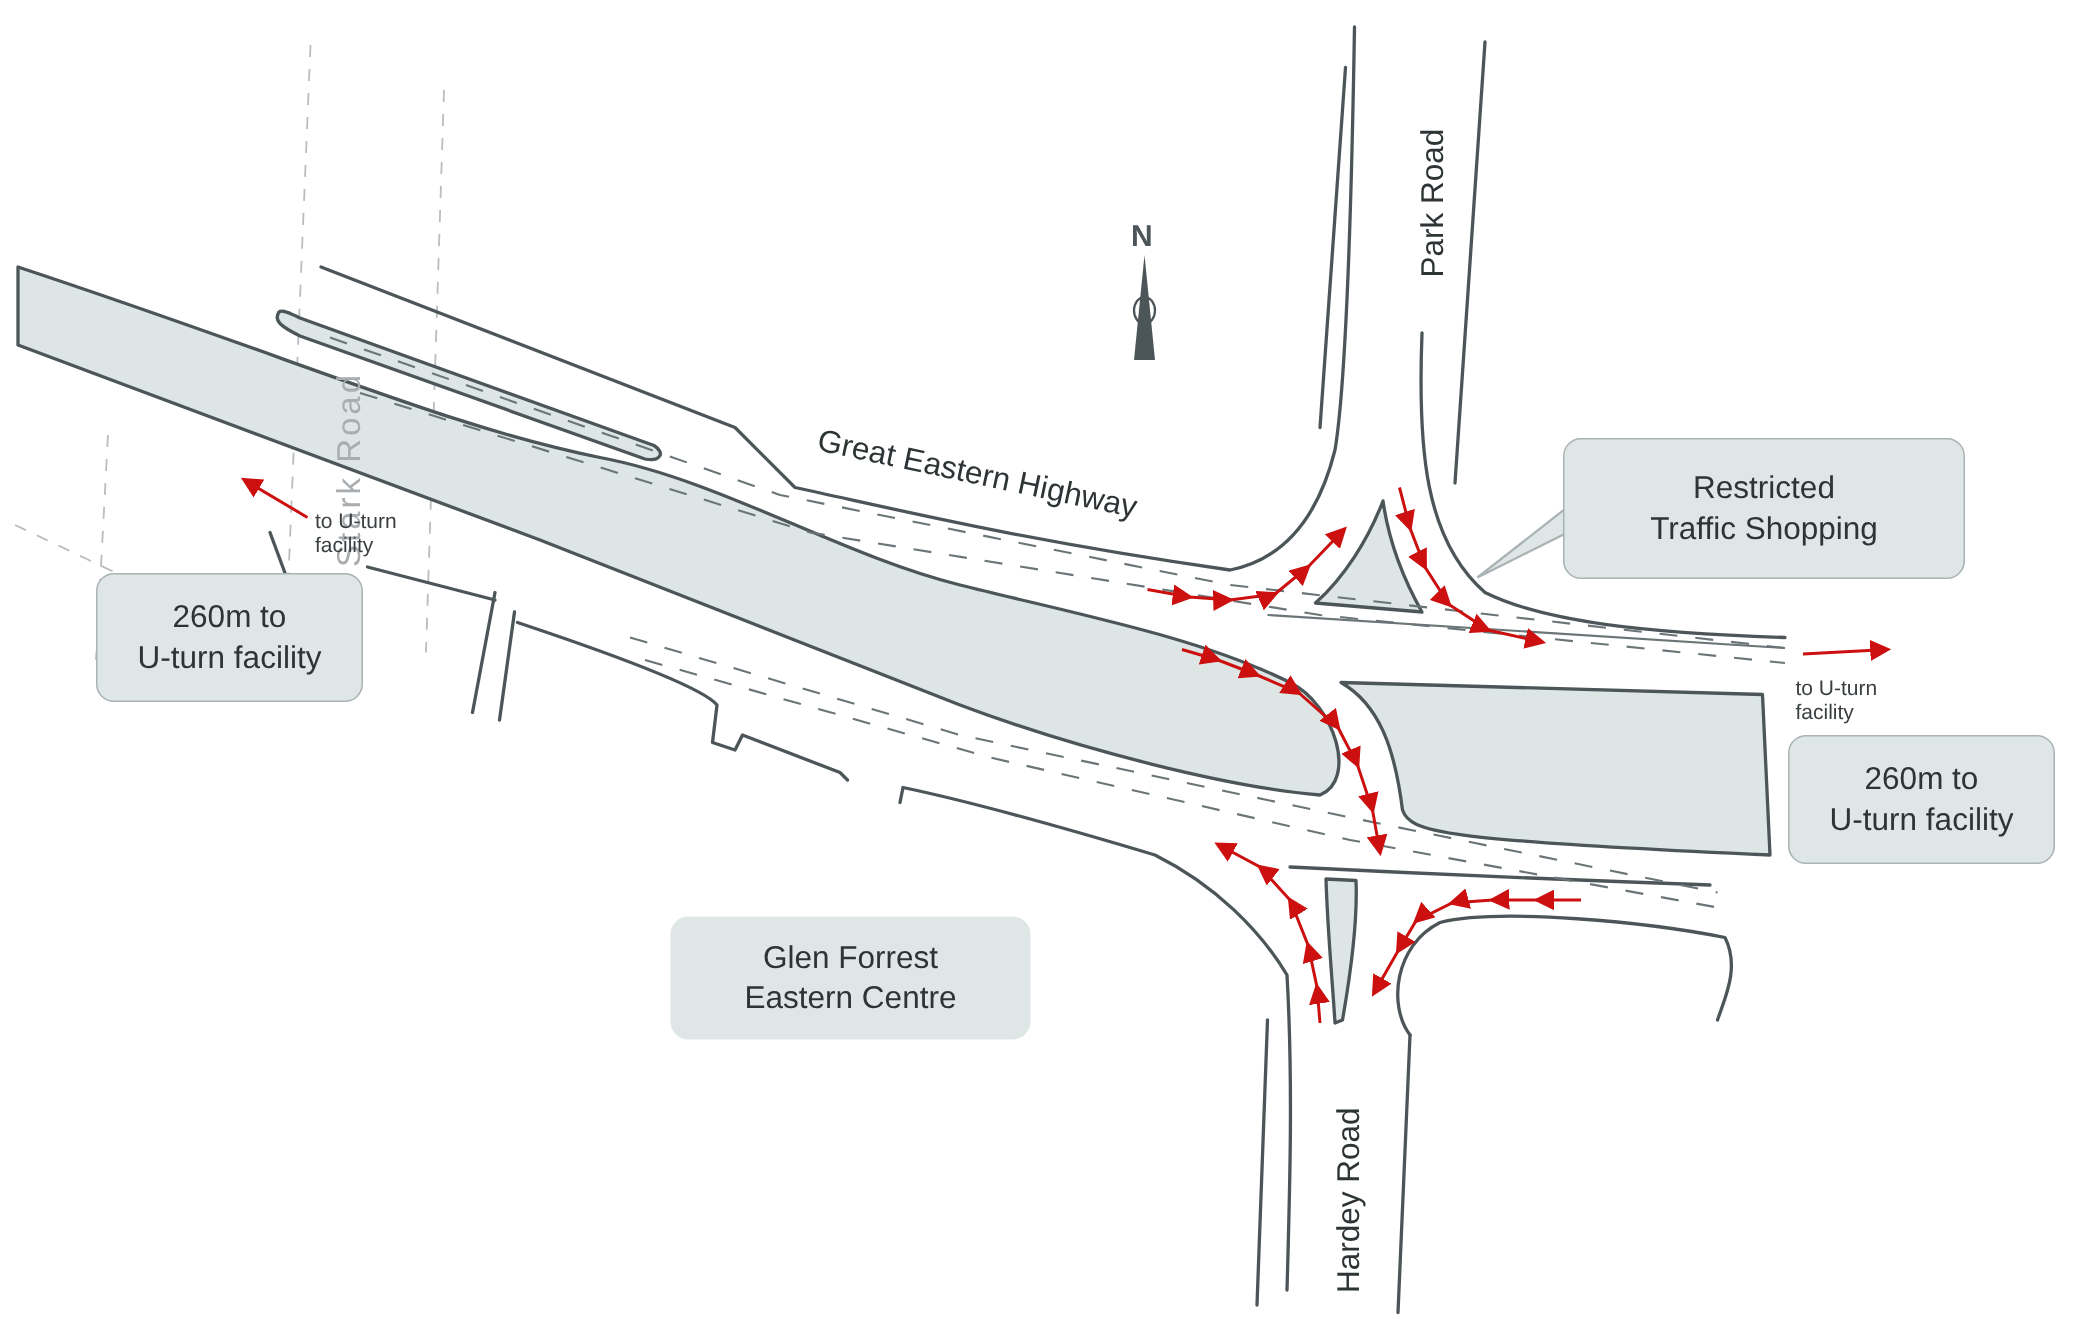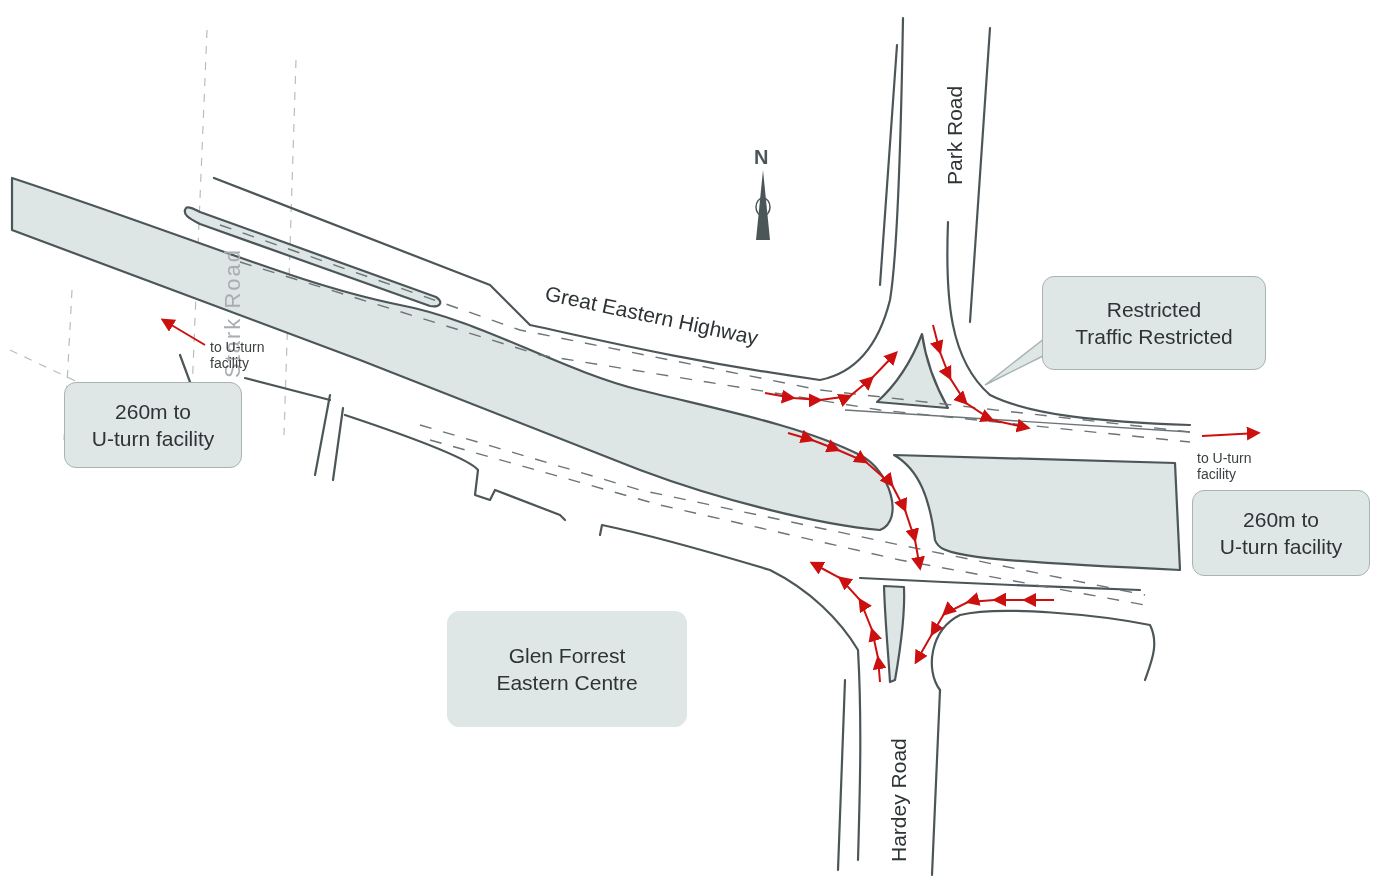--- a/index.html
+++ b/index.html
@@ -95,31 +95,31 @@
   <text class="road-label" transform="translate(962,185) rotate(-90)">Park Road</text>
   <text class="road-label" transform="translate(906,862) rotate(-90)">Hardey Road</text>
   <text class="ghost-label" transform="translate(240,378) rotate(-90)">Stark Road</text>
 
   <text class="small-label" x="210" y="352">to U-turn</text>
   <text class="small-label" x="210" y="368">facility</text>
   <text class="small-label" x="1197" y="463">to U-turn</text>
   <text class="small-label" x="1197" y="479">facility</text>
 </svg>
 
-<div class="callout" style="left:1042px; top:276px; width:224px; height:94px;">
+<div class="callout" style="left:1042px; top:292px; width:268px; height:94px;">
   <span>Restricted</span>
-  <span>Traffic Restricted</span>
+  <span>Traffic Shopping</span>
 </div>
 
 <div class="callout" style="left:64px; top:382px; width:178px; height:86px;">
   <span>260m to</span>
   <span>U-turn facility</span>
 </div>
 
 <div class="callout" style="left:1192px; top:490px; width:178px; height:86px;">
   <span>260m to</span>
   <span>U-turn facility</span>
 </div>
 
-<div class="callout" style="left:447px; top:611px; width:240px; height:116px; border-color:#dfe6e6;justify-content:center;">
+<div class="callout" style="left:447px; top:611px; width:240px; height:82px; border-color:#dfe6e6;justify-content:center;">
   <span>Glen Forrest</span>
   <span>Eastern Centre</span>
 </div>
 
 </body></html>

